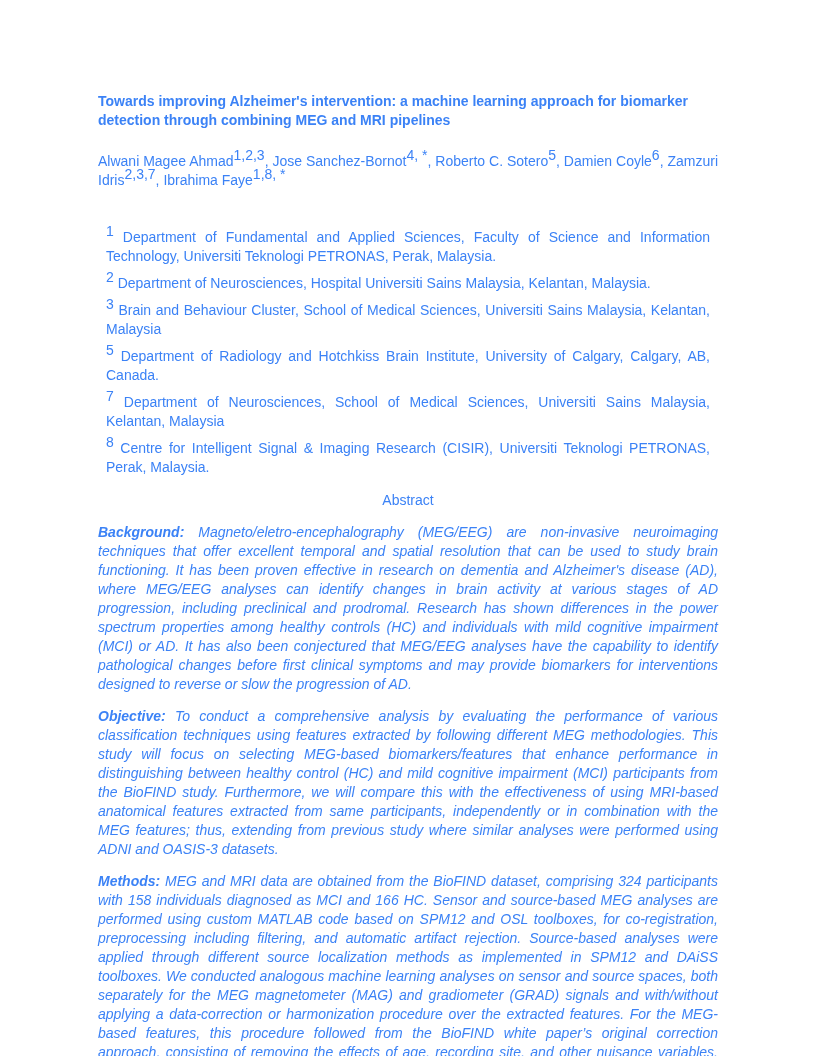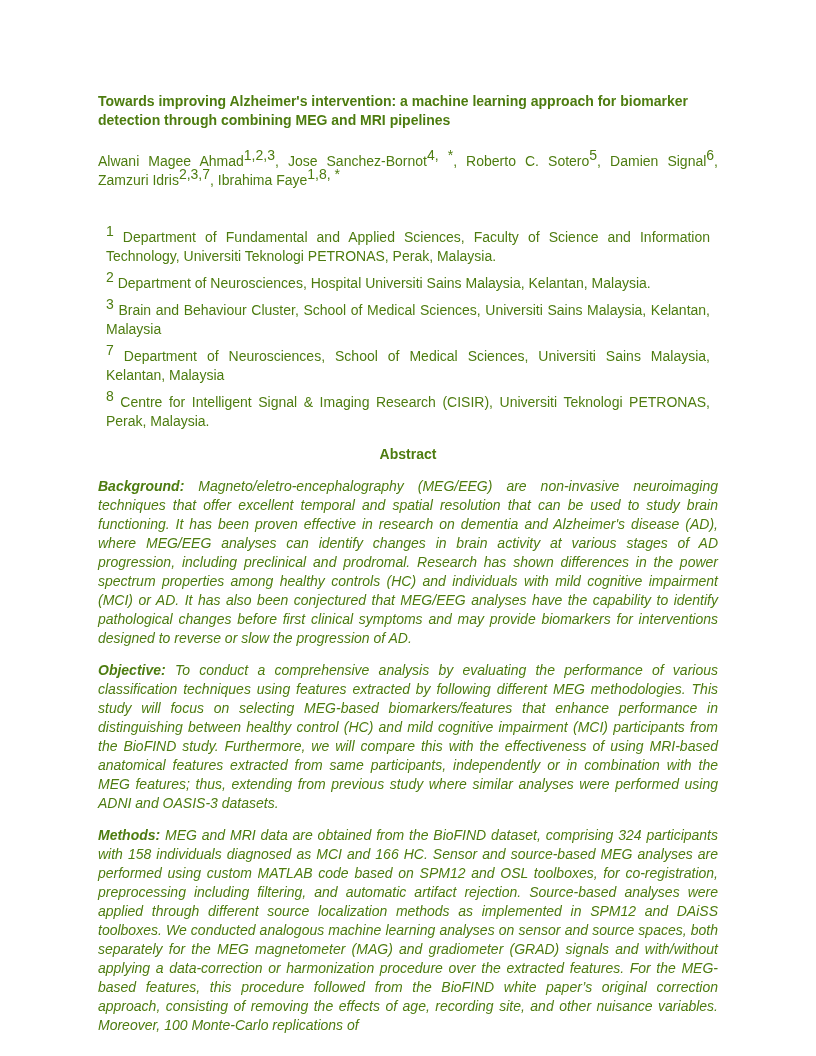--- a/index.html
+++ b/index.html
@@ -1,20 +1,20 @@
 <!DOCTYPE html>
 <html><head>
 <meta charset="utf-8">
 <style>
   html, body { margin: 0; padding: 0; background: #ffffff; }
   .page {
     width: 816px;
     height: 1056px;
     background: #ffffff;
-    color: #4d7c0f;
+    color: #3b82f6;
     font-family: "Liberation Sans", sans-serif;
     font-size: 14px;
     line-height: 19px;
     box-sizing: border-box;
     padding: 92px 98px 0 98px;
     overflow: hidden;
   }
   .title {
     font-weight: bold;
     text-align: left;
@@ -29,43 +29,44 @@
     line-height: 0;
     vertical-align: super;
   }
   .affiliations {
     text-align: justify;
     margin: 0 0 14px 0;
   }
   .affiliation { margin: 8px; }
   .abstract-heading {
     text-align: center;
-    font-weight: bold;
+    font-weight: normal;
     margin: 0 0 13px 0;
   }
   .para {
     text-align: justify;
     margin: 0 0 13px 0;
     font-style: italic;
   }
   .para .label { font-weight: bold; }
 </style>
 </head>
 <body>
 
 <div class="page">
 
   <p class="title">Towards improving Alzheimer's intervention: a machine learning approach for biomarker detection through combining MEG and MRI pipelines</p>
 
-  <p class="authors"><span>Alwani Magee Ahmad</span><sup>1,2,3</sup><span>, </span><span>Jose Sanchez-Bornot</span><sup>4, *</sup><span>, </span><span>Roberto C. Sotero</span><sup>5</sup><span>, </span><span>Damien Signal</span><sup>6</sup><span>, </span><span>Zamzuri Idris</span><sup>2,3,7</sup><span>, </span><span>Ibrahima Faye</span><sup>1,8, *</sup></p>
+  <p class="authors"><span>Alwani Magee Ahmad</span><sup>1,2,3</sup><span>, </span><span>Jose Sanchez-Bornot</span><sup>4, *</sup><span>, </span><span>Roberto C. Sotero</span><sup>5</sup><span>, </span><span>Damien Coyle</span><sup>6</sup><span>, </span><span>Zamzuri Idris</span><sup>2,3,7</sup><span>, </span><span>Ibrahima Faye</span><sup>1,8, *</sup></p>
 
   <div class="affiliations">
     <p class="affiliation"><sup>1</sup><span> Department of Fundamental and Applied Sciences, Faculty of Science and Information Technology, Universiti Teknologi PETRONAS, Perak, Malaysia.</span></p>
     <p class="affiliation"><sup>2</sup><span> Department of Neurosciences, Hospital Universiti Sains Malaysia, Kelantan, Malaysia.</span></p>
     <p class="affiliation"><sup>3</sup><span> Brain and Behaviour Cluster, School of Medical Sciences, Universiti Sains Malaysia, Kelantan, Malaysia</span></p>
+    <p class="affiliation"><sup>5</sup><span> Department of Radiology and Hotchkiss Brain Institute, University of Calgary, Calgary, AB, Canada.</span></p>
     <p class="affiliation"><sup>7</sup><span> Department of Neurosciences, School of Medical Sciences, Universiti Sains Malaysia, Kelantan, Malaysia</span></p>
     <p class="affiliation"><sup>8</sup><span> Centre for Intelligent Signal &amp; Imaging Research (CISIR), Universiti Teknologi PETRONAS, Perak, Malaysia.</span></p>
   </div>
 
   <p class="abstract-heading">Abstract</p>
 
   <p class="para"><span class="label">Background:</span><span> Magneto/eletro-encephalography (MEG/EEG) are non-invasive neuroimaging techniques that offer excellent temporal and spatial resolution that can be used to study brain functioning. It has been proven effective in research on dementia and Alzheimer's disease (AD), where MEG/EEG analyses can identify changes in brain activity at various stages of AD progression, including preclinical and prodromal. Research has shown differences in the power spectrum properties among healthy controls (HC) and individuals with mild cognitive impairment (MCI) or AD. It has also been conjectured that MEG/EEG analyses have the capability to identify pathological changes before first clinical symptoms and may provide biomarkers for interventions designed to reverse or slow the progression of AD.</span></p>
 
   <p class="para"><span class="label">Objective:</span><span> To conduct a comprehensive analysis by evaluating the performance of various classification techniques using features extracted by following different MEG methodologies. This study will focus on selecting MEG-based biomarkers/features that enhance performance in distinguishing between healthy control (HC) and mild cognitive impairment (MCI) participants from the BioFIND study. Furthermore, we will compare this with the effectiveness of using MRI-based anatomical features extracted from same participants, independently or in combination with the MEG features; thus, extending from previous study where similar analyses were performed using ADNI and OASIS-3 datasets.</span></p>
 

